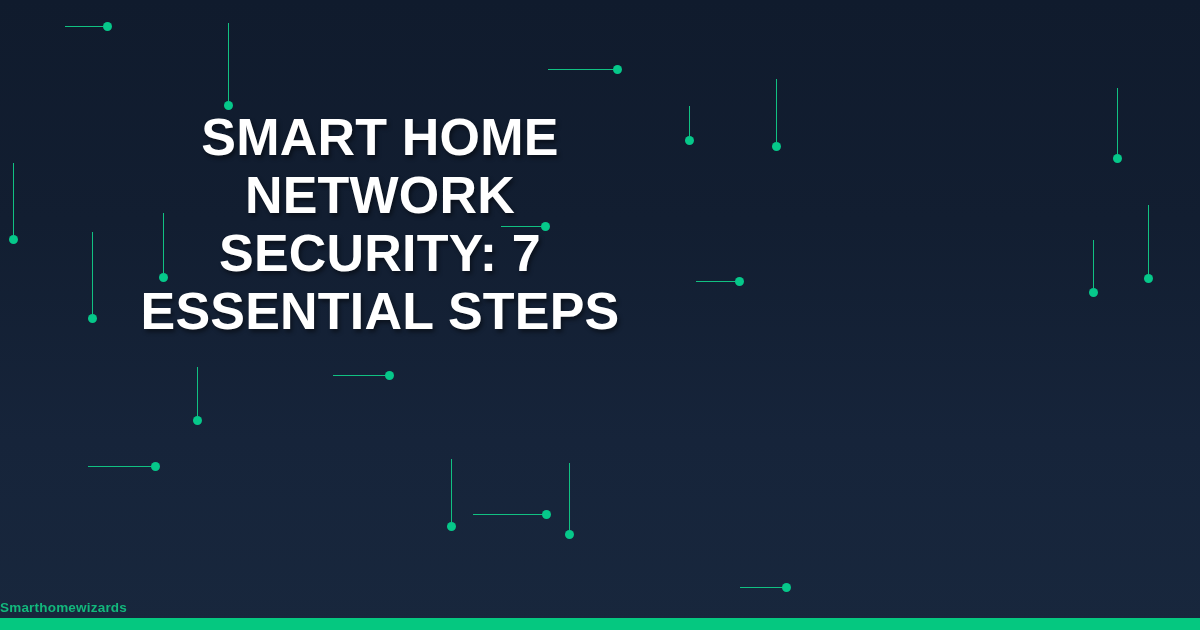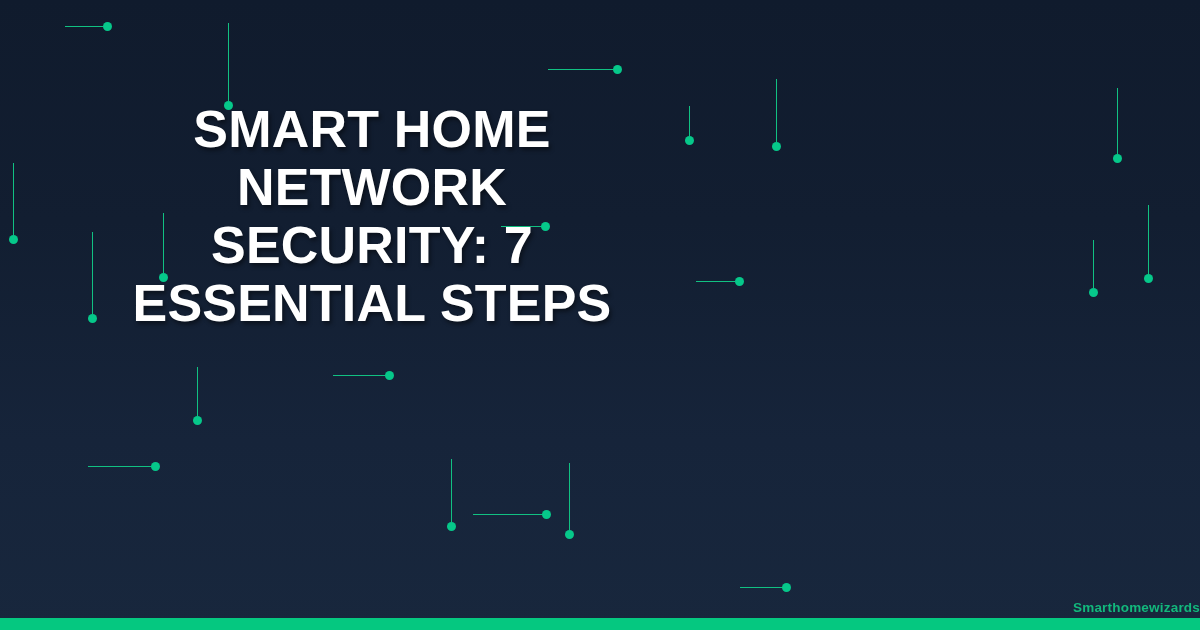--- a/index.html
+++ b/index.html
@@ -50,41 +50,41 @@
   .deco.h .dot {
     top: 0;
   }
 
   
   #headline {
     position: absolute;
     left: 0;
     top: 92px;
     width: 640px;
-    margin: 8px;
+    margin: 16px;
     text-align: center;
     color: #ffffff;
     font-family: "Liberation Sans", sans-serif;
     font-weight: 700;
     font-size: 52px;
     line-height: 58px;
     letter-spacing: 0.2px;
     text-transform: uppercase;
     text-shadow: 2px 3px 4px rgba(0,0,0,0.45);
     white-space: pre-line;
     padding-left: 44px;
   }
 
   
   #site-name {
     position: absolute;
     left: 0;
     top: 600px;
     width: 1200px;
-    text-align: right;
+    text-align: left;
     color: #12b87c;
     font-family: "Liberation Sans", sans-serif;
     font-weight: 700;
     font-size: 13.5px;
     letter-spacing: 0.2px;
   }
   #bottom-bar {
     position: absolute;
     left: 0;
     bottom: 0;

